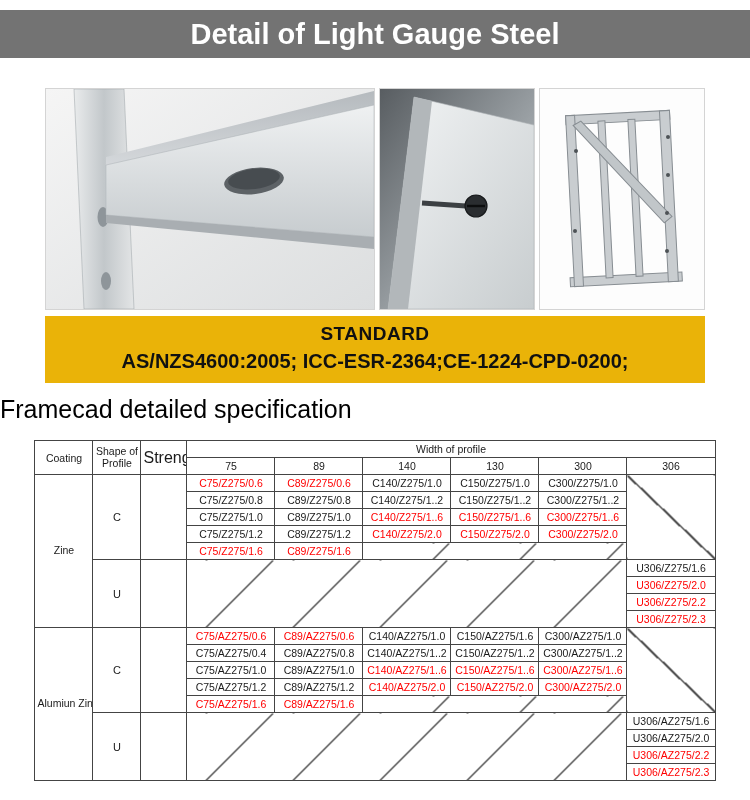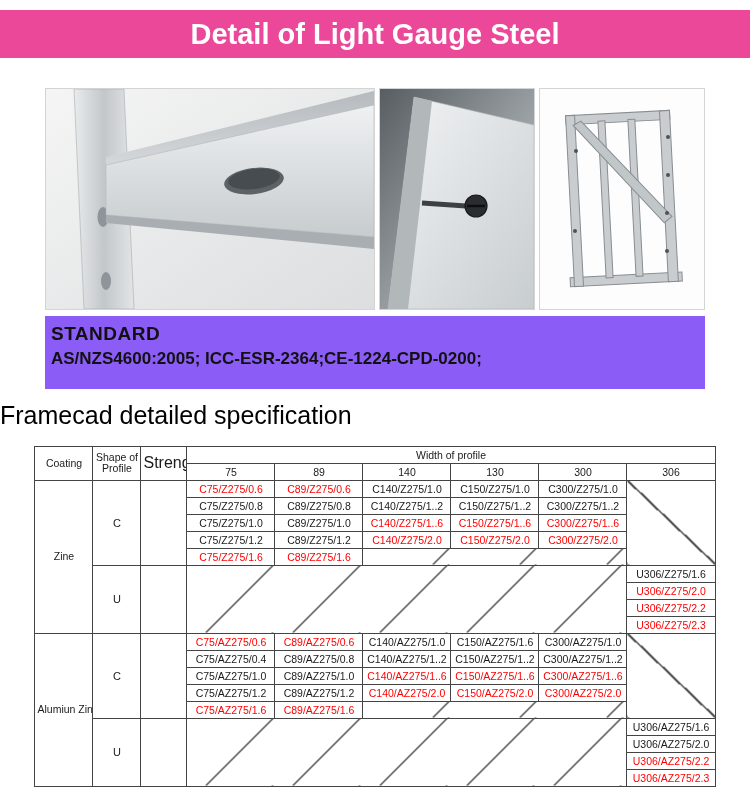--- a/index.html
+++ b/index.html
@@ -1,32 +1,32 @@
 <!DOCTYPE html>
 <html><head>
 <meta charset="utf-8">
 <style>
   html,body{margin:0;padding:0;background:#fff;}
   .page{width:750px;height:800px;background:#fff;position:relative;overflow:hidden;
         font-family:"Liberation Sans",sans-serif;}
 
   
   .banner{margin-top:10px;height:48px;line-height:48px;text-align:center;
-          background:#ec4899;color:#fff;font-size:29px;font-weight:bold;}
+          background:#737373;color:#fff;font-size:29px;font-weight:bold;}
 
   
   .photos{width:660px;margin:30px auto 0;display:flex;gap:4px;height:222px;}
   .photo{border:1px solid #d4d4d4;background:#fff;box-sizing:border-box;}
   .photo svg{display:block;}
 
   
-  .standard{width:660px;margin:6px auto 0;background:#8b5cf6;text-align:left;
-            padding:7px 6px 18px;box-sizing:border-box;}
+  .standard{width:660px;margin:6px auto 0;background:#eab308;text-align:center;
+            padding:7px 6px 8px;box-sizing:border-box;}
   .std-head{font-size:19px;font-weight:bold;color:#111;margin-bottom:3px;letter-spacing:.5px;}
-  .std-line{font-size:17px;font-weight:bold;color:#111;line-height:1.35;}
+  .std-line{font-size:20px;font-weight:bold;color:#111;line-height:1.35;}
 
   
   .spec-title{margin:12px 0 0;text-align:left;font-size:25px;font-weight:500;color:#000;}
 
   
   .spec-table{border-collapse:collapse;width:680px;margin:16px auto 0;
               font-size:10.5px;color:#1a1a1a;table-layout:fixed;}
   .spec-table th,.spec-table td{border:1px solid #444;text-align:center;
               vertical-align:middle;padding:0 2px;overflow:hidden;}
   .spec-table thead th{font-weight:400;height:16px;}

